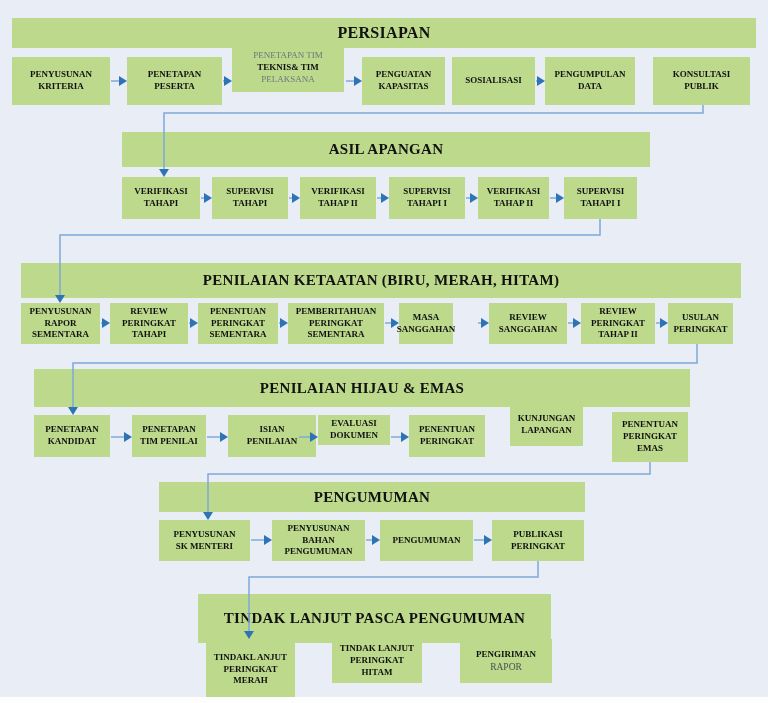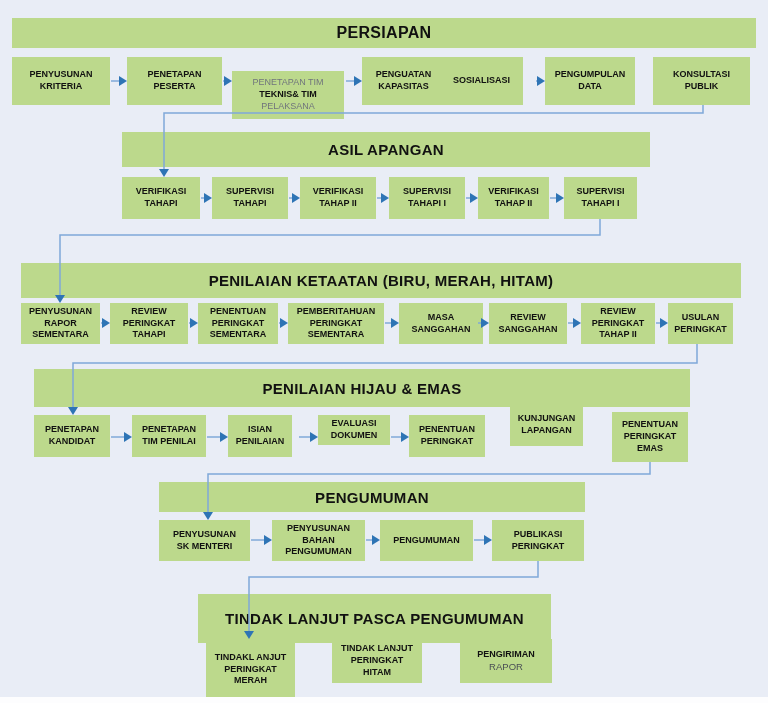--- a/index.html
+++ b/index.html
@@ -1,17 +1,17 @@
 <!DOCTYPE html>
 <html style="--background: #E9EDF6; --box-green: #BCD98C; --connector-blue: #7FA8D9; --arrowhead-blue: #2E74B5; --text-dark: #111111; --text-muted: #70757C;"><head>
 <meta charset="utf-8">
 <style>
   html,body{margin:0;padding:0;background:#ffffff;}
   #stage{position:relative;width:768px;height:703px;overflow:hidden;
-         font-family:Liberation Sans, sans-serif;background:#0ea5e9;}
+         font-family:Liberation Serif, serif;background:#0ea5e9;}
   #panel{position:absolute;left:0;top:0;width:768px;height:697px;background:var(--background,#E9EDF6);}
   .hdr{position:absolute;background:var(--box-green,#BCD98C);display:flex;align-items:center;justify-content:center;
        font-weight:bold;font-size:15px;color:var(--text-dark,#111);letter-spacing:.3px;text-align:center;}
   .hdr.big{font-size:16px;}
   .box{position:absolute;background:var(--box-green,#BCD98C);display:flex;align-items:center;justify-content:center;
        text-align:center;font-weight:bold;font-size:9px;line-height:1.3;color:var(--text-dark,#111);
        white-space:pre-line;padding:1px;box-sizing:border-box;}
   .box.col{flex-direction:column;}
   .muted{color:var(--text-muted,#70757C);font-weight:400;}
   .sub{color:#4a4f55;font-weight:400;font-size:9.5px;}
@@ -24,28 +24,28 @@
 <body>
 
 <div id="stage">
   <div id="panel"></div>
 
   <div class="hdr big" style="left:12px;top:18px;width:744px;height:30px">PERSIAPAN</div>
   <div class="box" style="left:12px;top:57px;width:98px;height:48px">PENYUSUNAN
 KRITERIA</div>
   <div class="box" style="left:127px;top:57px;width:95px;height:48px">PENETAPAN
 PESERTA</div>
-  <div class="box col" style="left:232px;top:71px;width:112px;height:48px">
+  <div class="box col" style="left:232px;top:44px;width:112px;height:48px">
     <span class="muted">PENETAPAN TIM</span>
     <span>TEKNIS&amp;  TIM</span>
     <span class="muted">PELAKSANA</span>
   </div>
   <div class="box" style="left:362px;top:57px;width:83px;height:48px">PENGUATAN
 KAPASITAS</div>
-  <div class="box" style="left:440px;top:57px;width:83px;height:48px">SOSIALISASI</div>
+  <div class="box" style="left:452px;top:57px;width:83px;height:48px">SOSIALISASI</div>
   <div class="box" style="left:653px;top:57px;width:97px;height:48px">KONSULTASI
 PUBLIK</div>
   <div class="box" style="left:545px;top:57px;width:90px;height:48px">PENGUMPULAN
 DATA</div>
 
   <div class="hdr" style="left:122px;top:132px;width:528px;height:35px">ASIL APANGAN</div>
   <div class="box" style="left:122px;top:177px;width:78px;height:42px">VERIFIKASI
 TAHAPI</div>
   <div class="box" style="left:212px;top:177px;width:76px;height:42px">SUPERVISI
 TAHAPI</div>
@@ -64,36 +64,36 @@
 SEMENTARA</div>
   <div class="box" style="left:110px;top:303px;width:78px;height:41px">REVIEW
 PERINGKAT
 TAHAPI</div>
   <div class="box" style="left:198px;top:303px;width:80px;height:41px">PENENTUAN
 PERINGKAT
 SEMENTARA</div>
   <div class="box" style="left:288px;top:303px;width:96px;height:41px">PEMBERITAHUAN
 PERINGKAT
 SEMENTARA</div>
-  <div class="box" style="left:399px;top:303px;width:84px;height:41px">MASA
+  <div class="box" style="left:399px;top:303px;width:54px;height:41px">MASA
 SANGGAHAN</div>
   <div class="box" style="left:489px;top:303px;width:78px;height:41px">REVIEW
 SANGGAHAN</div>
   <div class="box" style="left:581px;top:303px;width:74px;height:41px">REVIEW
 PERINGKAT
 TAHAP II</div>
   <div class="box" style="left:668px;top:303px;width:65px;height:41px">USULAN
 PERINGKAT</div>
 
   <div class="hdr" style="left:34px;top:369px;width:656px;height:38px">PENILAIAN HIJAU &amp; EMAS</div>
   <div class="box" style="left:34px;top:415px;width:76px;height:42px">PENETAPAN
 KANDIDAT</div>
   <div class="box" style="left:132px;top:415px;width:74px;height:42px">PENETAPAN
 TIM PENILAI</div>
-  <div class="box" style="left:228px;top:415px;width:64px;height:42px">ISIAN
+  <div class="box" style="left:228px;top:415px;width:88px;height:42px">ISIAN
 PENILAIAN</div>
   <div class="box" style="left:318px;top:415px;width:72px;height:30px">EVALUASI
 DOKUMEN</div>
   <div class="box" style="left:409px;top:415px;width:76px;height:42px">PENENTUAN
 PERINGKAT</div>
   <div class="box" style="left:510px;top:404px;width:73px;height:42px">KUNJUNGAN
 LAPANGAN</div>
   <div class="box" style="left:612px;top:412px;width:76px;height:50px">PENENTUAN
 PERINGKAT
 EMAS</div>

